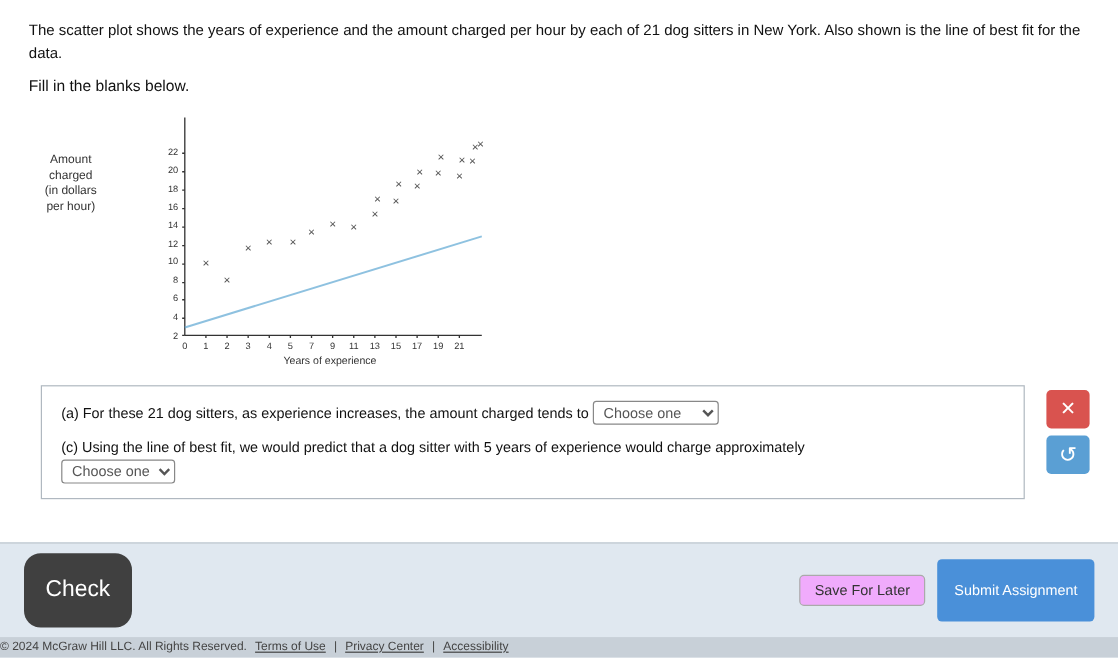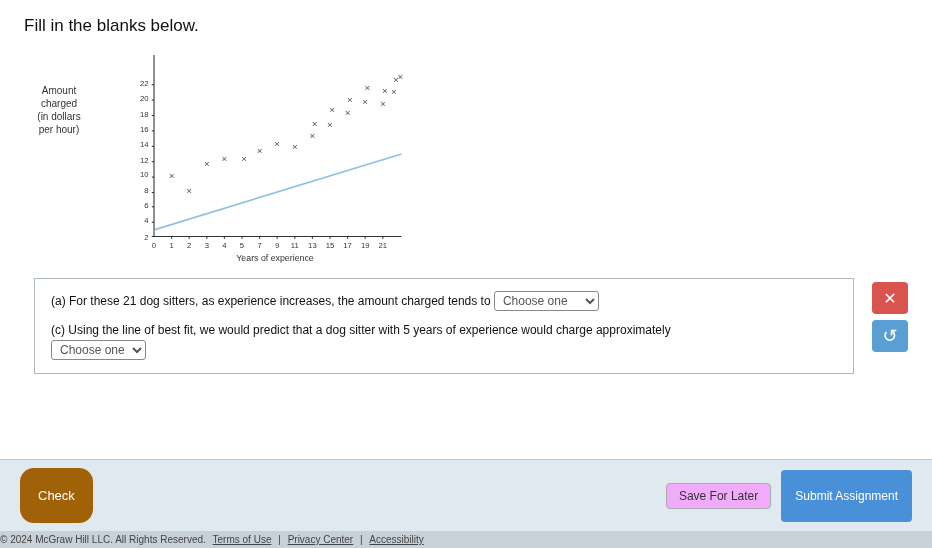--- a/index.html
+++ b/index.html
@@ -17,21 +17,21 @@
       padding: 16px 24px 12px 24px;
       flex: 1;
     }
     .problem-text {
       font-size: 12.5px;
       line-height: 1.5;
       color: #111;
       margin-bottom: 10px;
     }
     .fill-label {
-      font-size: 17px;
+      font-size: 13px;
       margin-bottom: 8px;
       color: #111;
     }
     .chart-area {
       display: flex;
       flex-direction: row;
       align-items: flex-start;
       margin-bottom: 14px;
     }
     .scatter-container {
@@ -111,26 +111,26 @@
     }
     .footer-bar {
       background: #e0e8f0;
       display: flex;
       align-items: center;
       justify-content: space-between;
       padding: 8px 20px;
       border-top: 1px solid #c0c8d0;
     }
     .btn-check {
-      background: #a16207;
+      background: #404040;
       color: #fff;
       border: none;
       border-radius: 14px;
       padding: 20px 18px;
-      font-size: 13px;
+      font-size: 19px;
       cursor: pointer;
     }
     .footer-right {
       display: flex;
       align-items: center;
       gap: 10px;
     }
     .btn-save {
       background: #f0abfc;
       color: #333;
@@ -167,20 +167,21 @@
       text-align: center;
       width: 70px;
       margin-top: 40px;
       line-height: 1.3;
     }
   </style>
 </head>
 <body>
 
 <div class="main-content">
+  <p class="problem-text">The scatter plot shows the years of experience and the amount charged per hour by each of 21 dog sitters in New York. Also shown is the line of best fit for the data.</p>
   <p class="fill-label">Fill in the blanks below.</p>
 
   <div class="chart-area">
     <div class="axis-label-y">Amount charged<br>(in dollars<br>per hour)</div>
     <div class="scatter-container">
       <svg class="scatter-svg" viewBox="0 0 260 200" xmlns="http://www.w3.org/2000/svg">
 
         <line x1="30" y1="10" x2="30" y2="175" stroke="#333" stroke-width="1"></line>
         <line x1="30" y1="175" x2="255" y2="175" stroke="#333" stroke-width="1"></line>
 

